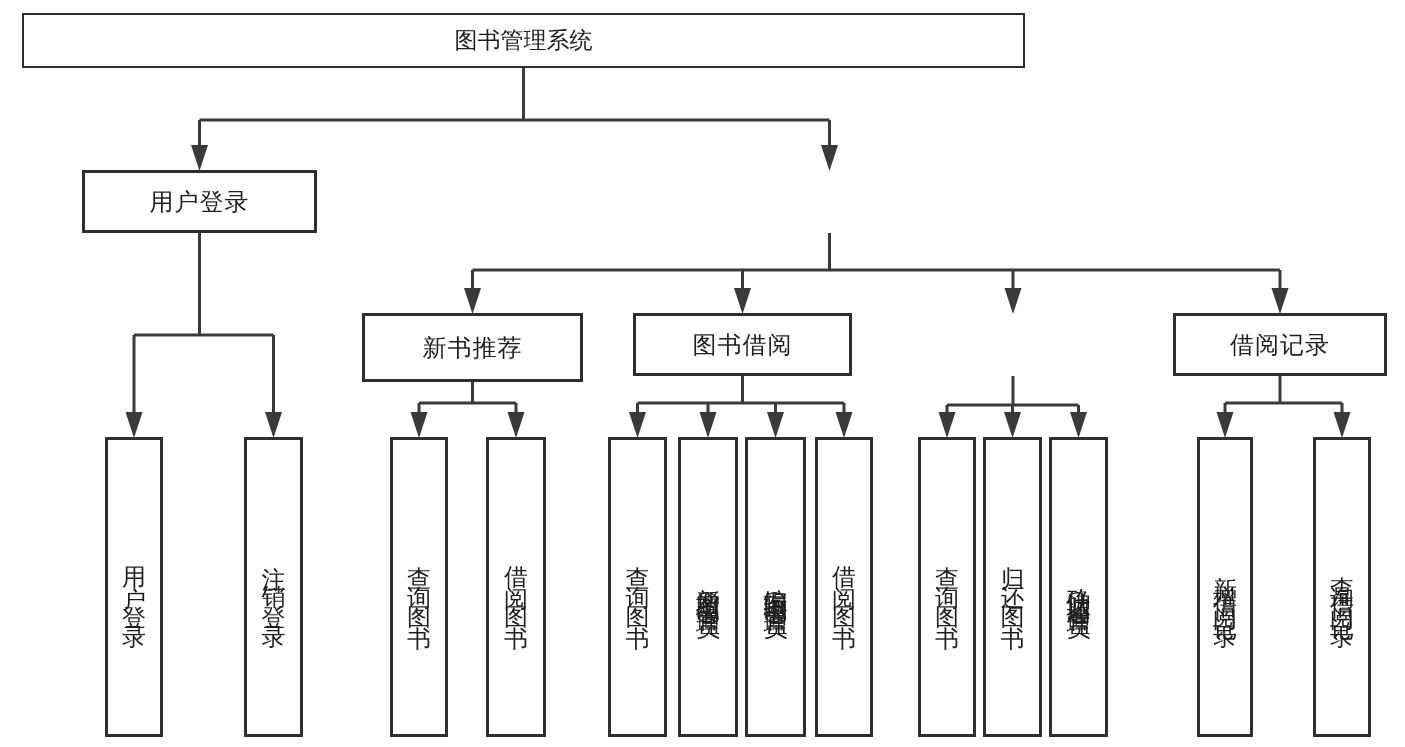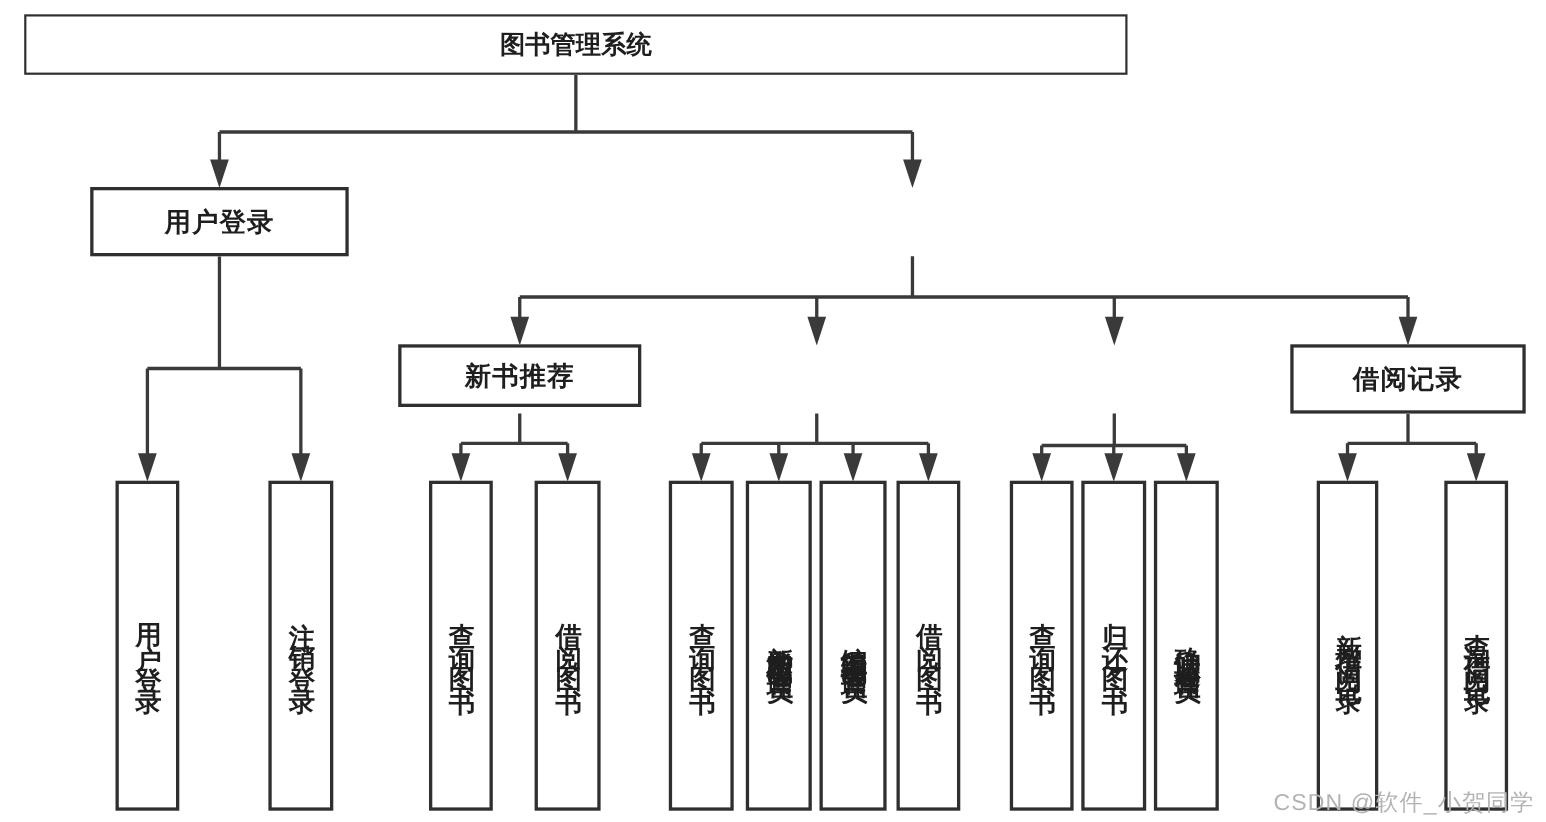--- a/index.html
+++ b/index.html
@@ -5,21 +5,21 @@
   html,body{margin:0;padding:0;background:#ffffff;}
   #stage{
     position:relative;width:1405px;height:747px;background:#ffffff;overflow:hidden;
     font-family:"Liberation Sans","DejaVu Sans",sans-serif;color:#1e1e1e;
   }
   #wires{position:absolute;left:0;top:0;width:1405px;height:747px;z-index:1;}
   #wires .line{fill:none;stroke:#3a3a3a;stroke-width:3;}
   #wires .arrow{fill:#3a3a3a;stroke:none;}
   .node{
     position:absolute;box-sizing:border-box;background:#ffffff;border:3px solid #2f2f2f;
-    display:flex;align-items:center;justify-content:center;z-index:2;font-weight:bold;
+    display:flex;align-items:center;justify-content:center;z-index:2;
   }
   .node.root{border-width:2px;font-size:23px;}
   .node.h{font-size:24px;letter-spacing:1px;}
   .leaf{font-size:24px;}
   .leaf span{writing-mode:vertical-rl;text-orientation:mixed;line-height:1.0;}
   .ls-lg span{letter-spacing:20px;}
   .ls-md span{letter-spacing:10px;}
   .ls-sm span{letter-spacing:4px;}
   #watermark{
     position:absolute;right:10px;bottom:4px;z-index:5;
@@ -82,22 +82,25 @@
   </svg>
 
   <div class="node root" style="left:22px;top:13px;width:1003px;height:55px">
     <span>图书管理系统</span>
   </div>
 
   <div class="node h" style="left:82px;top:170px;width:235px;height:63px">
     <span>用户登录</span>
   </div>
 
-  <div class="node h" style="left:362px;top:313px;width:221px;height:57px">
+  <div class="node h" style="left:362px;top:313px;width:221px;height:69px">
     <span>新书推荐</span>
+  </div>
+  <div class="node h" style="left:633px;top:313px;width:219px;height:63px">
+    <span>图书借阅</span>
   </div>
   <div class="node h" style="left:1173px;top:313px;width:214px;height:63px">
     <span>借阅记录</span>
   </div>
 
   <div class="node leaf ls-lg" style="left:105px;top:437px;width:58px;height:300px">
     <span>用户登录</span>
   </div>
   <div class="node leaf ls-lg" style="left:244px;top:437px;width:59px;height:300px">
     <span>注销登录</span>
@@ -129,14 +132,13 @@
   <div class="node leaf ls-sm" style="left:1049px;top:437px;width:59px;height:300px">
     <span>确认归还（管理员）</span>
   </div>
   <div class="node leaf ls-md" style="left:1197px;top:437px;width:56px;height:300px">
     <span>新增借阅记录</span>
   </div>
   <div class="node leaf ls-md" style="left:1313px;top:437px;width:58px;height:300px">
     <span>查询借阅记录</span>
   </div>
 
-  <div id="watermark">CSDN @软件_小贺同学</div>
 </div>
 
 </body></html>

